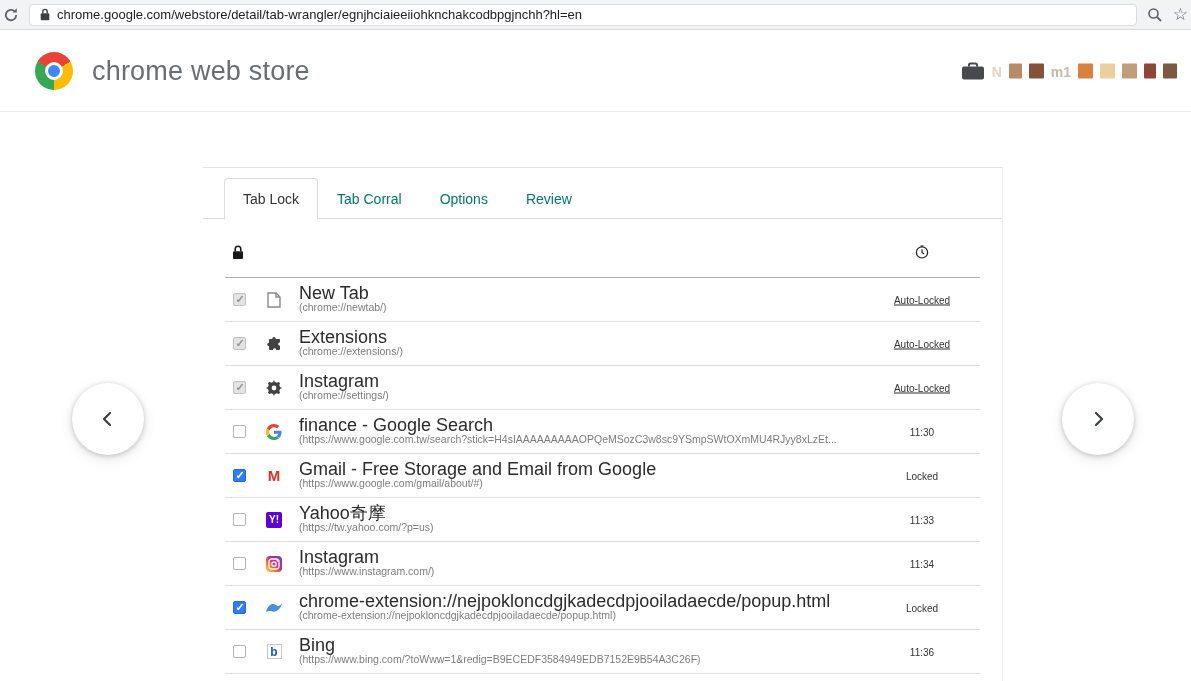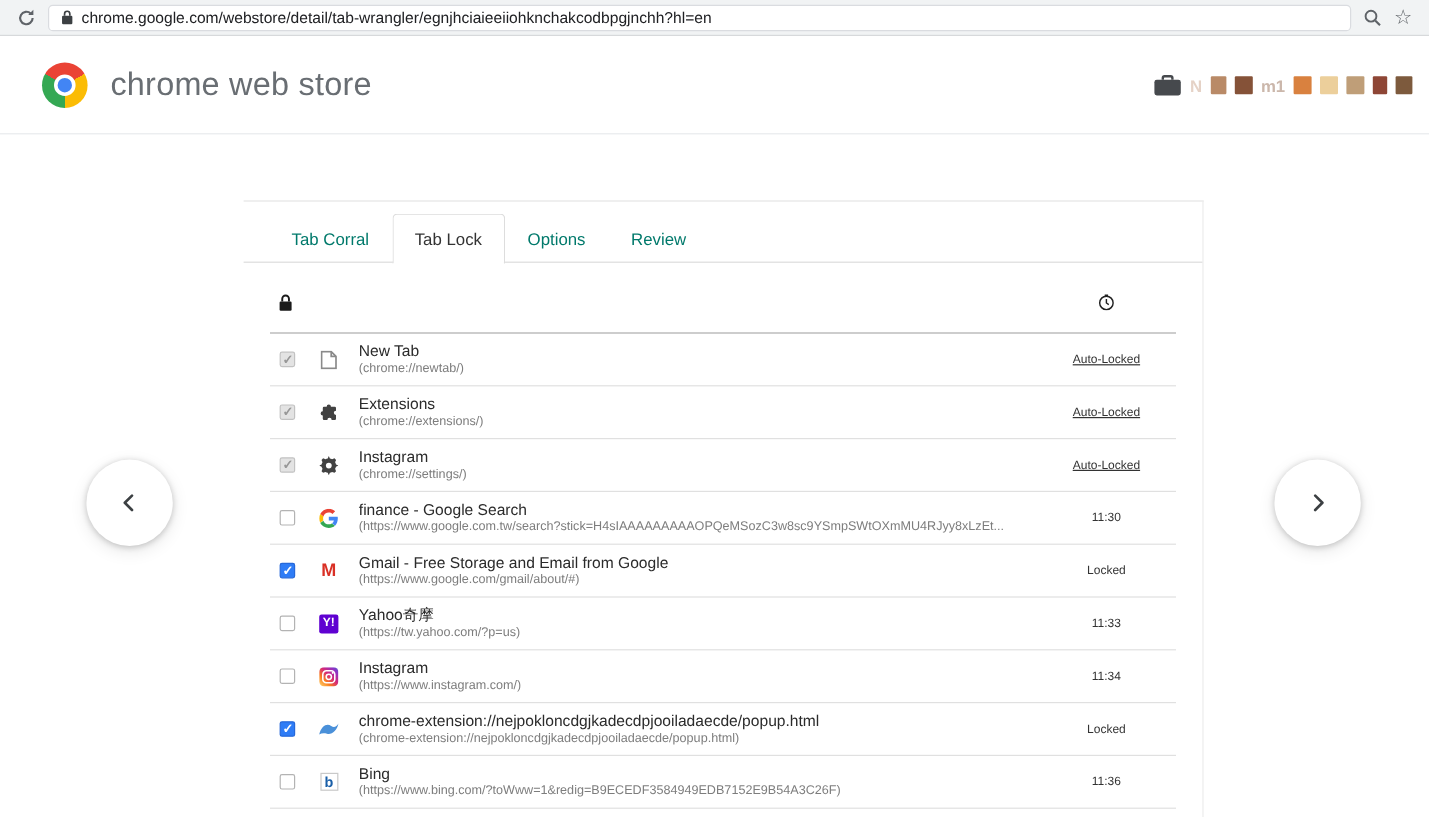--- a/index.html
+++ b/index.html
@@ -1,21 +1,21 @@
 <!DOCTYPE html>
 <html><head>
 <meta charset="utf-8">
 <style>
   *{margin:0;padding:0;box-sizing:border-box}
   html,body{background:#fff}
   body{width:1191px;height:681px;font-family:"Liberation Sans",sans-serif;overflow:hidden}
   .screen{position:relative;width:1191px;height:681px;background:#fff;overflow:hidden}
 
   
-  .browser-bar{position:absolute;top:0;left:0;width:100%;height:30px;background:#f1f3f4;border-bottom:1px solid #d7d9db;display:flex;align-items:center;padding:0 14px;gap:10px}
+  .browser-bar{position:absolute;top:0;left:0;width:100%;height:30px;background:#f1f3f4;border-bottom:1px solid #d7d9db;display:flex;align-items:center;padding:0 3px;gap:10px}
   .bar-ic{display:flex;align-items:center;justify-content:center;cursor:pointer}
   .omnibox{flex:1;height:22px;background:#fff;border:1px solid #dadce0;border-radius:4px;display:flex;align-items:center;padding:0 10px;gap:7px;cursor:text}
   .url{font-size:13px;color:#202124;white-space:nowrap}
   .star-glyph{font-size:17px;color:#5f6368;line-height:1;cursor:pointer}
 
   
   .store-header{position:absolute;top:31px;left:0;width:100%;height:81px;background:#fff;border-bottom:1px solid #e8eaed}
   .logo-link{position:absolute;left:35px;top:21px;width:38px;height:38px;cursor:pointer}
   .chrome-logo{width:38px;height:38px;border-radius:50%;background:conic-gradient(from 60deg,#fbbc05 0 120deg,#34a853 0 240deg,#ea4335 0 360deg);position:relative}
   .logo-hub{position:absolute;left:50%;top:50%;transform:translate(-50%,-50%);width:18px;height:18px;background:#4285f4;border:3.5px solid #fff;border-radius:50%}
@@ -46,21 +46,21 @@
   .h-lock{position:absolute;left:7px;top:26px}
   .h-clock{position:absolute;left:637px;width:120px;top:26px;text-align:center}
   .row{position:relative;height:44px;border-bottom:1px solid #e0e0e0;display:flex;align-items:center;overflow:hidden}
   .cb{flex:0 0 13px;width:13px;height:13px;margin-left:8px;border:1px solid #b3b3b3;border-radius:2px;background:#fff;position:relative;cursor:pointer}
   .cb.on{background:#2e7cf6;border-color:#2668d9}
   .cb.on::after{content:"\2713";position:absolute;left:1.5px;top:-1.5px;font-size:11px;color:#fff;font-weight:700}
   .cb.dis{background:#e3e3e3;border-color:#c2c2c2}
   .cb.dis::after{content:"\2713";position:absolute;left:1.5px;top:-1.5px;font-size:11px;color:#979797;font-weight:700}
   .fav{flex:0 0 18px;height:18px;margin-left:19px;display:flex;align-items:center;justify-content:center}
   .meta{margin-left:16px;min-width:0}
-  .t{font-size:13px;color:#2b2b2b;line-height:16px;white-space:nowrap}
+  .t{font-size:18px;color:#2b2b2b;line-height:16px;white-space:nowrap}
   .u{font-size:10.5px;color:#7d7d7d;line-height:13px;white-space:nowrap;max-width:676px;overflow:hidden}
   .st{position:absolute;left:637px;top:50%;transform:translateY(-50%);width:120px;text-align:center;font-size:10px;color:#333}
   .st.ul{text-decoration:underline}
   .yico{width:16px;height:16px;background:#5f01d1;color:#fff;font-weight:700;font-size:10px;display:flex;align-items:center;justify-content:center;border-radius:2px}
   .mico{color:#d93025;font-weight:700;font-size:15px;line-height:1}
   .bico{width:15px;height:15px;border:1px solid #c9c9c9;color:#1a5fa8;font-weight:700;font-size:12px;display:flex;align-items:center;justify-content:center;background:#fff}
 </style>
 </head>
 <body>
 
@@ -124,22 +124,22 @@
   </div>
   <div class="nav-circle next">
     <svg width="18" height="18" viewBox="0 0 18 18">
         <polyline points="7,3 13,9 7,15" fill="none" stroke="#3c4043" stroke-width="2.2" stroke-linecap="round" stroke-linejoin="round"></polyline>
       </svg>
   </div>
 
   <div class="ext-card">
 
     <div class="tabs-nav">
+      <div class="tab active">Tab Lock</div>
       <div class="tab">Tab Corral</div>
-      <div class="tab active">Tab Lock</div>
       <div class="tab">Options</div>
       <div class="tab">Review</div>
     </div>
 
     <div class="tbl">
       <div class="thead">
         <span class="h-lock">
           <svg width="12" height="15" viewBox="0 0 12 15">
               <rect x="1" y="6.2" width="10" height="7.8" rx="1" fill="#1a1a1a"></rect>
               <path d="M3.2 6.2V4a2.8 2.8 0 0 1 5.6 0v2.2" fill="none" stroke="#1a1a1a" stroke-width="1.6"></path>

